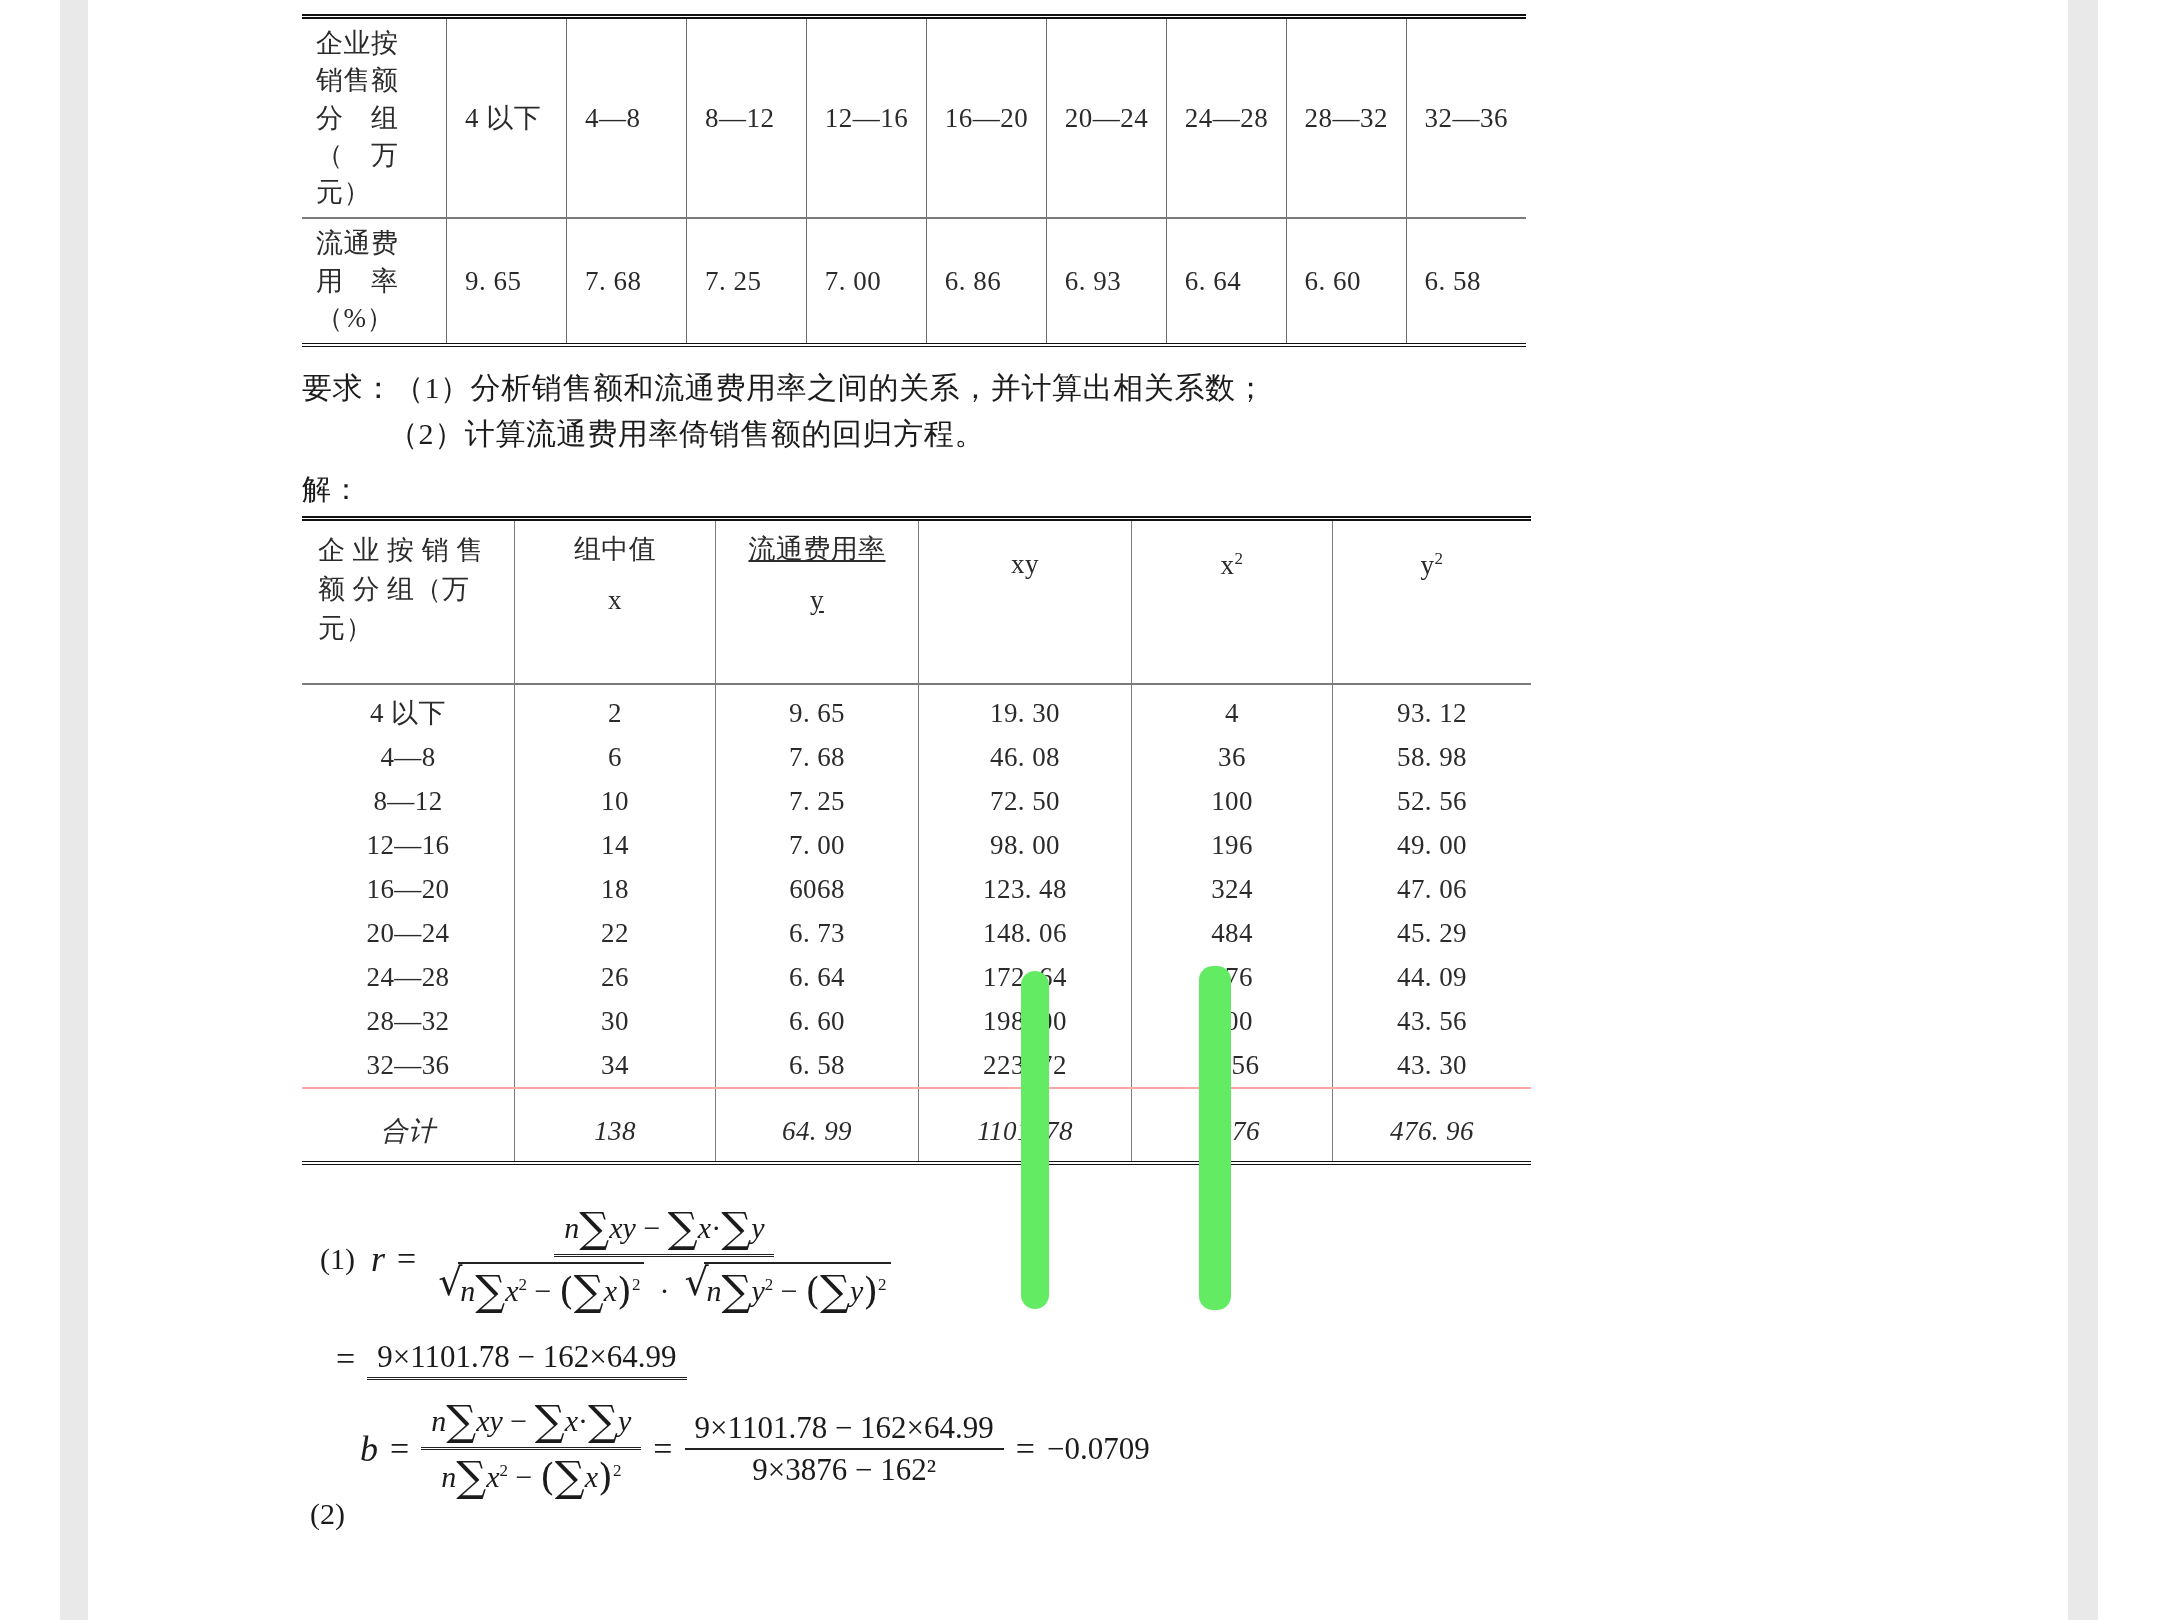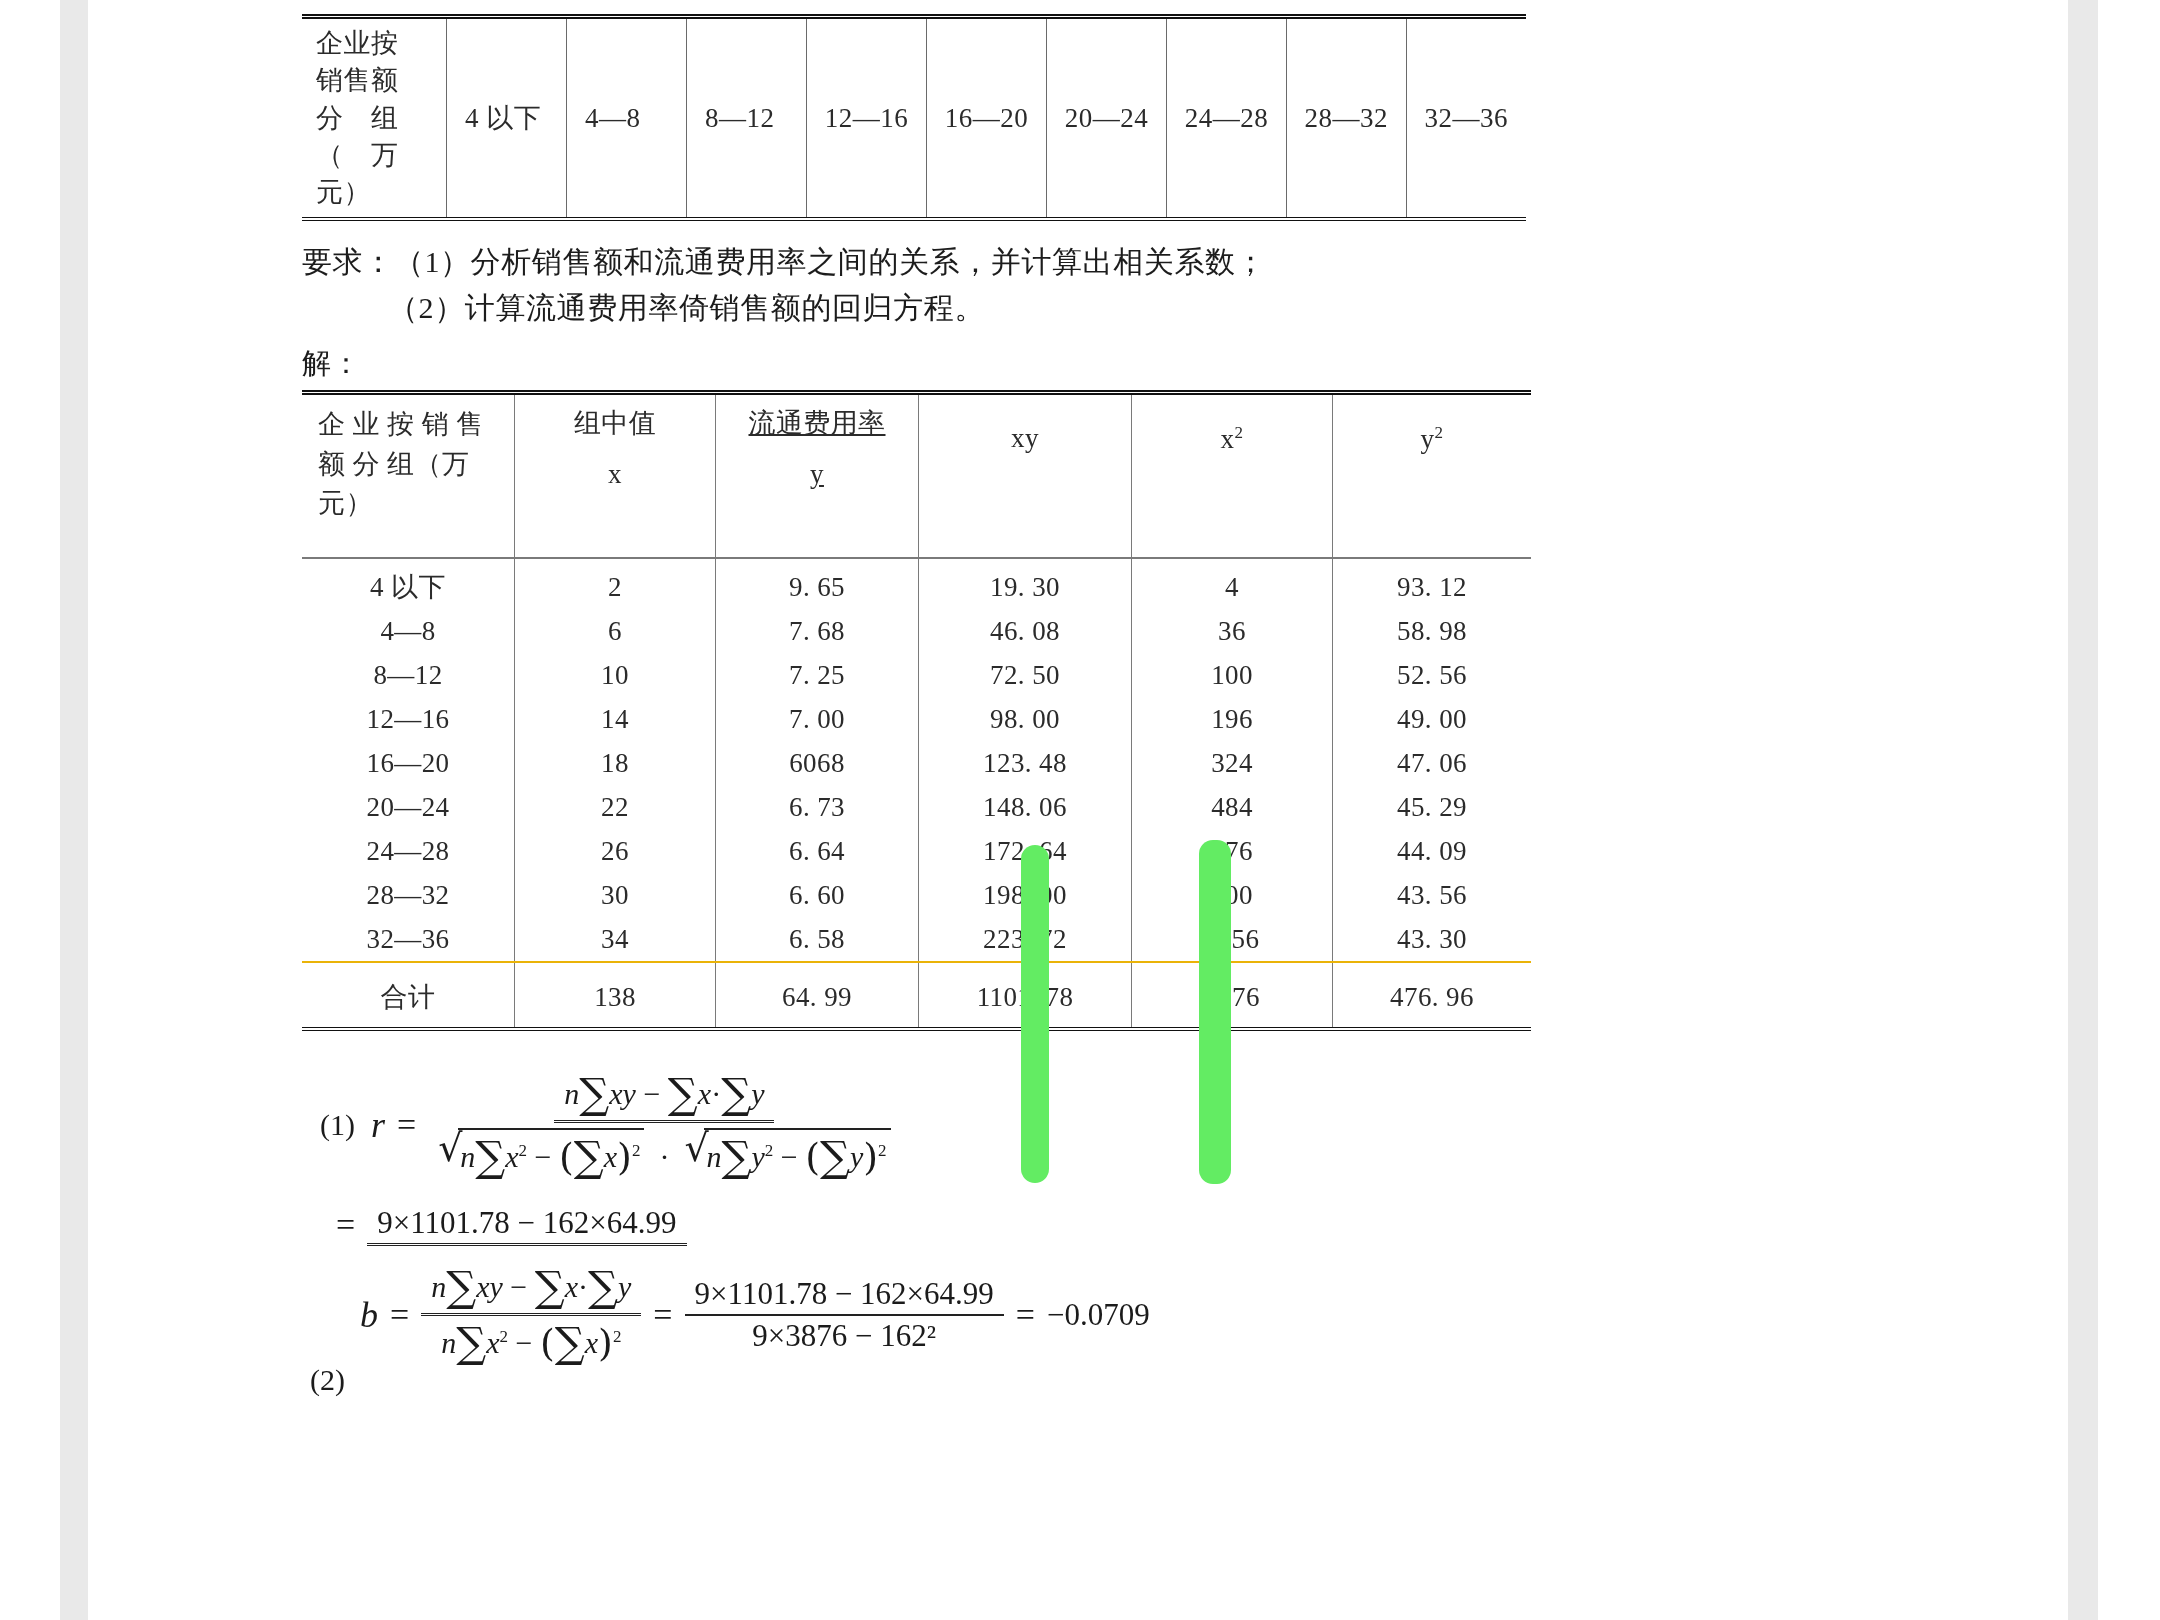--- a/index.html
+++ b/index.html
@@ -129,23 +129,24 @@
   #table2 td:first-child, #table2 th:first-child { border-left: none; }
   #table2 td:last-child,  #table2 th:last-child  { border-right: none; }
   #table2 thead th {
     height: 152px;
     vertical-align: top;
     padding-top: 10px;
   }
   #table2 tbody tr.first td { border-top: 2px solid #7a7a7a; padding-top: 6px; }
   #table2 tbody td { height: 44px; }
   #table2 tfoot td {
-    border-top: 2px solid #eab308;
+    border-top: 2px solid #fca5a5;
     height: 60px;
-    padding-top: 4px;
+    padding-top: 12px;
+    font-style: italic;
   }
   .c-group  { width: 212px; }
   .c-x      { width: 200px; }
   .c-y      { width: 202px; text-decoration: underline; }
   .c-xy     { width: 212px; }
   .c-x2     { width: 200px; }
   .c-y2     { width: 198px; }
 
   .hd2 {
     line-height: 1.45;
@@ -276,20 +277,36 @@
           <td class="cellleft">4 以下</td>
           <td class="cellleft">4—8</td>
           <td class="cellleft">8—12</td>
           <td class="cellleft">12—16</td>
           <td class="cellleft">16—20</td>
           <td class="cellleft">20—24</td>
           <td class="cellleft">24—28</td>
           <td class="cellleft">28—32</td>
           <td class="cellleft">32—36</td>
         </tr>
+        <tr class="rowB">
+          <td class="hdrcell">
+            <span class="ln solo">流通费</span>
+            <span class="ln solo">用　率</span>
+            <span class="ln solo">（%）</span>
+          </td>
+          <td class="cellleft">9. 65</td>
+          <td class="cellleft">7. 68</td>
+          <td class="cellleft">7. 25</td>
+          <td class="cellleft">7. 00</td>
+          <td class="cellleft">6. 86</td>
+          <td class="cellleft">6. 93</td>
+          <td class="cellleft">6. 64</td>
+          <td class="cellleft">6. 60</td>
+          <td class="cellleft">6. 58</td>
+        </tr>
       </tbody>
         </table>
 
       <div class="reqblock">
         <div class="l1">要求：（1）分析销售额和流通费用率之间的关系，并计算出相关系数；</div>
         <div class="l2">（2）计算流通费用率倚销售额的回归方程。</div>
       </div>
 
       <div class="solveline">解：</div>
 

